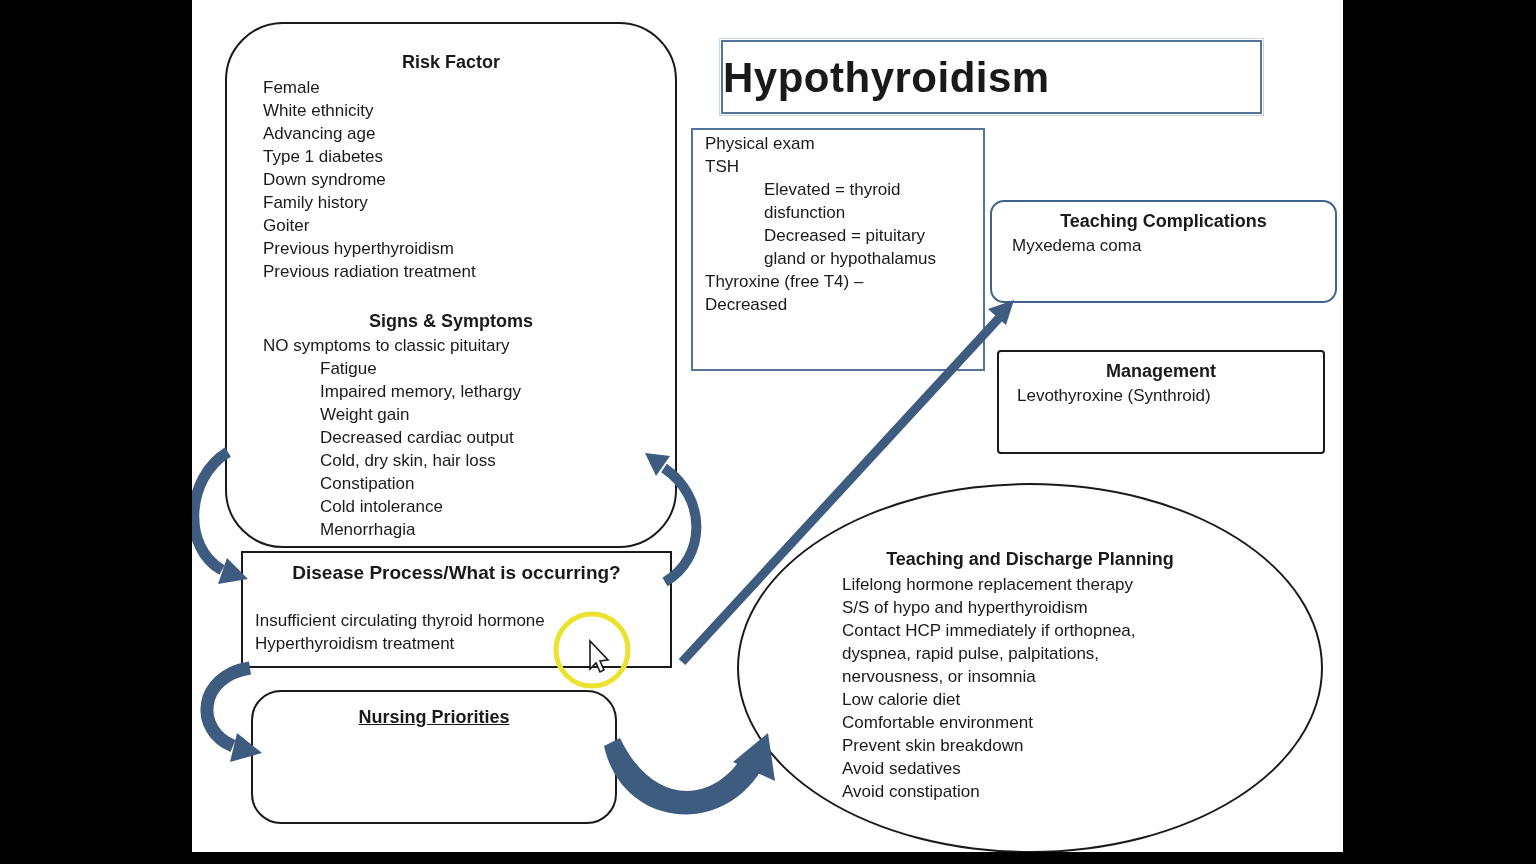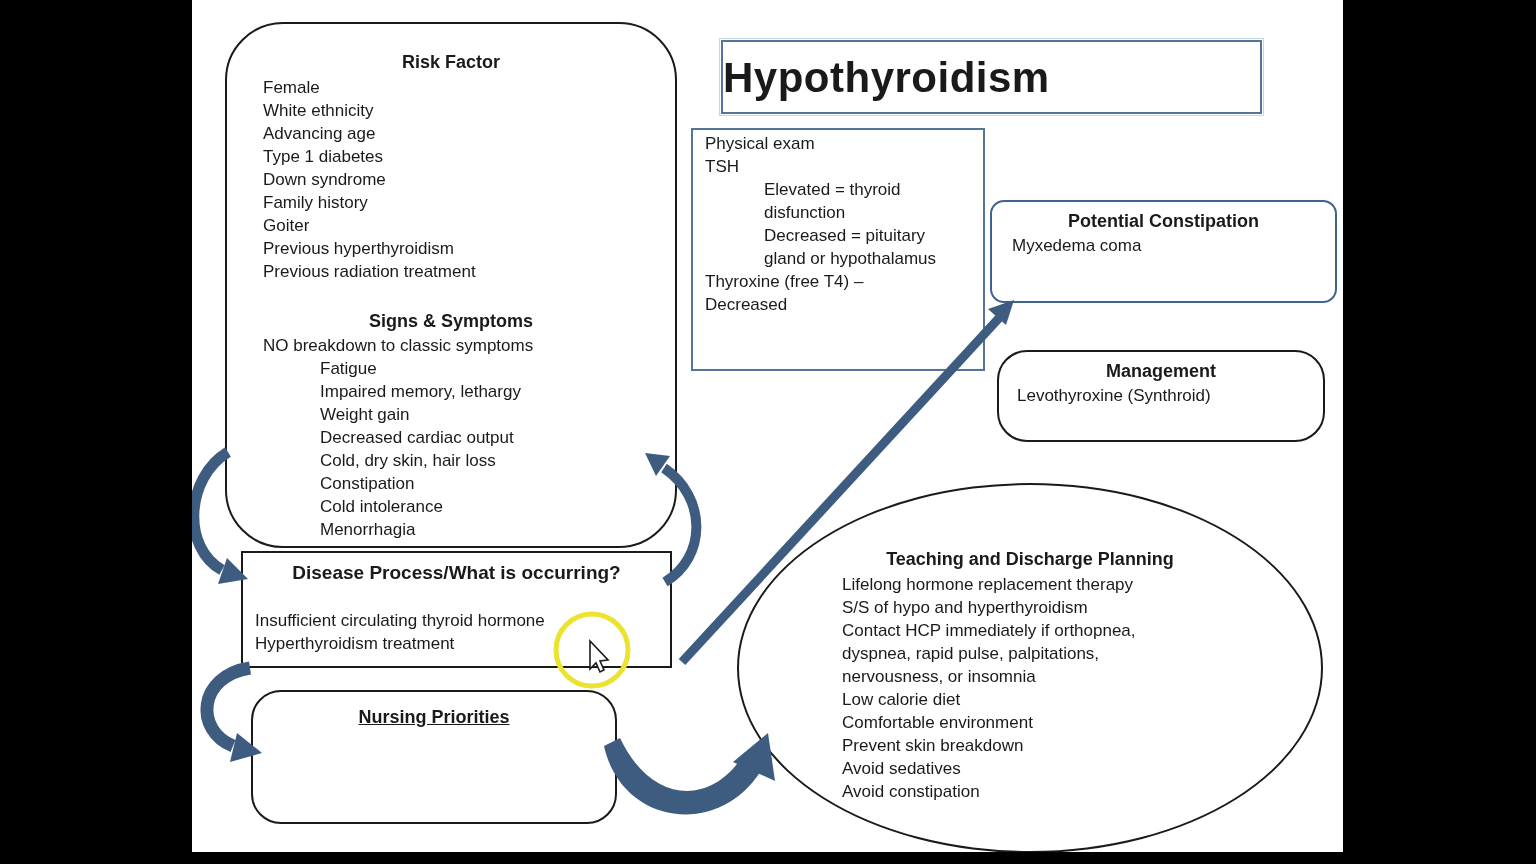--- a/index.html
+++ b/index.html
@@ -38,21 +38,21 @@
   #diag-box .bt { margin-top:8px; }
   #diag-list { margin:2px 0 0 12px; }
   #diag-list .ind { margin-left:59px; }
 
   
   #comp-box { left:990px; top:200px; width:347px; height:103px; border:2px solid var(--color-complications_border,#41618e); border-radius:14px; }
   #comp-box .bt { margin-top:9px; }
   #comp-list { margin:2px 0 0 20px; }
 
   
-  #mgmt-box { left:997px; top:350px; width:328px; height:92px; border-radius:30px; }
+  #mgmt-box { left:997px; top:350px; width:328px; height:104px; border-radius:4px; }
   #mgmt-box .bt { margin-top:9px; }
   #mgmt-list { margin:2px 0 0 18px; }
 
   
   #disease-box { left:241px; top:551px; width:431px; height:117px; }
   #disease-box .bt { margin-top:9px; font-size:19px; }
   #disease-list { margin:26px 0 0 12px; }
 
   
   #nursing-box { left:251px; top:690px; width:366px; height:134px; border-radius:30px;text-decoration:underline; }
@@ -83,21 +83,21 @@
         <div class="line">Advancing age</div>
         <div class="line">Type 1 diabetes</div>
         <div class="line">Down syndrome</div>
         <div class="line">Family history</div>
         <div class="line">Goiter</div>
         <div class="line">Previous hyperthyroidism</div>
         <div class="line">Previous radiation treatment</div>
       </div>
     <div class="bt" id="signs-title">Signs &amp; Symptoms</div>
     <div id="signs-list">
-        <div class="line">NO breakdown to classic symptoms</div>
+        <div class="line">NO symptoms to classic pituitary</div>
         <div class="line ind">Fatigue</div>
         <div class="line ind">Impaired memory, lethargy</div>
         <div class="line ind">Weight gain</div>
         <div class="line ind">Decreased cardiac output</div>
         <div class="line ind">Cold, dry skin, hair loss</div>
         <div class="line ind">Constipation</div>
         <div class="line ind">Cold intolerance</div>
         <div class="line ind">Menorrhagia</div>
       </div>
   </div>
@@ -113,21 +113,21 @@
         <div class="line ind">Elevated = thyroid</div>
         <div class="line ind">disfunction</div>
         <div class="line ind">Decreased = pituitary</div>
         <div class="line ind">gland or hypothalamus</div>
         <div class="line">Thyroxine (free T4) –</div>
         <div class="line">Decreased</div>
       </div>
   </div>
 
   <div class="box" id="comp-box">
-    <div class="bt">Potential Constipation</div>
+    <div class="bt">Teaching Complications</div>
     <div id="comp-list">
         <div class="line">Myxedema coma</div>
       </div>
   </div>
 
   <div class="box" id="mgmt-box">
     <div class="bt">Management</div>
     <div id="mgmt-list">
         <div class="line">Levothyroxine (Synthroid)</div>
       </div>

